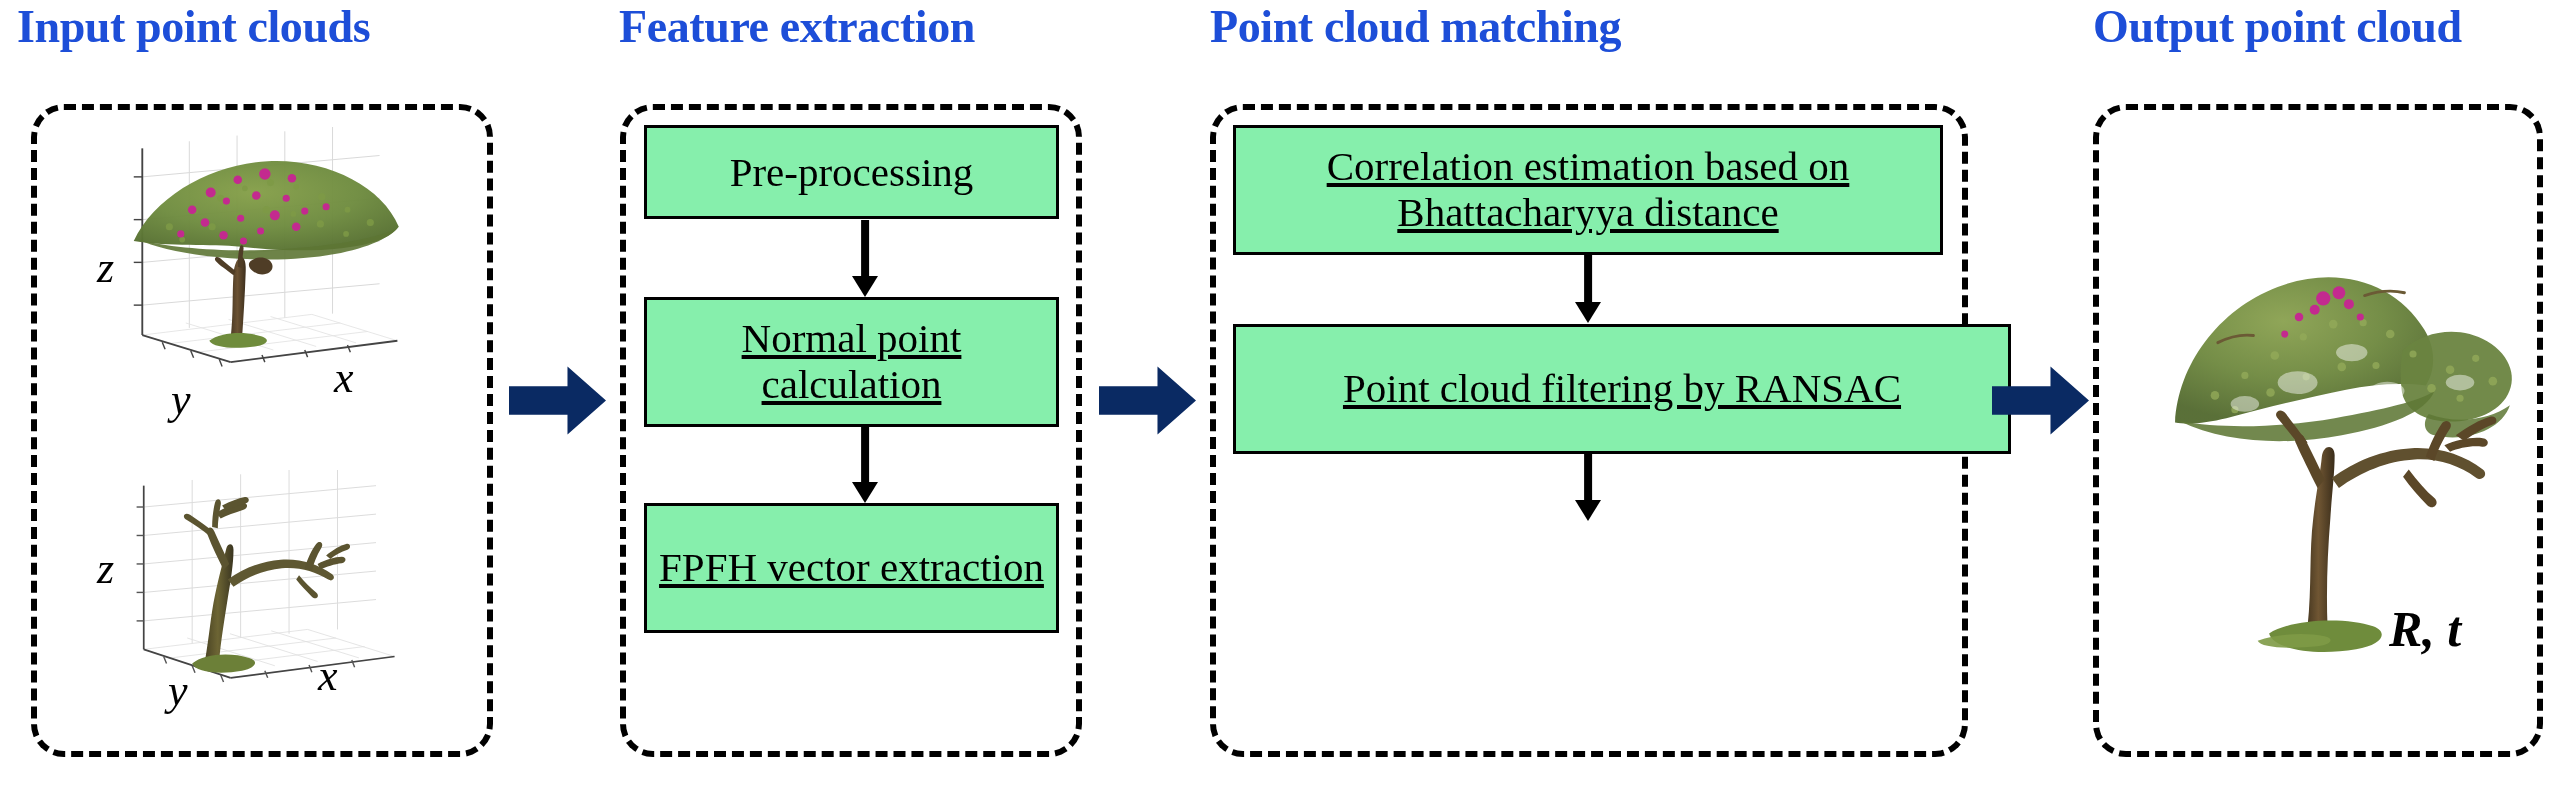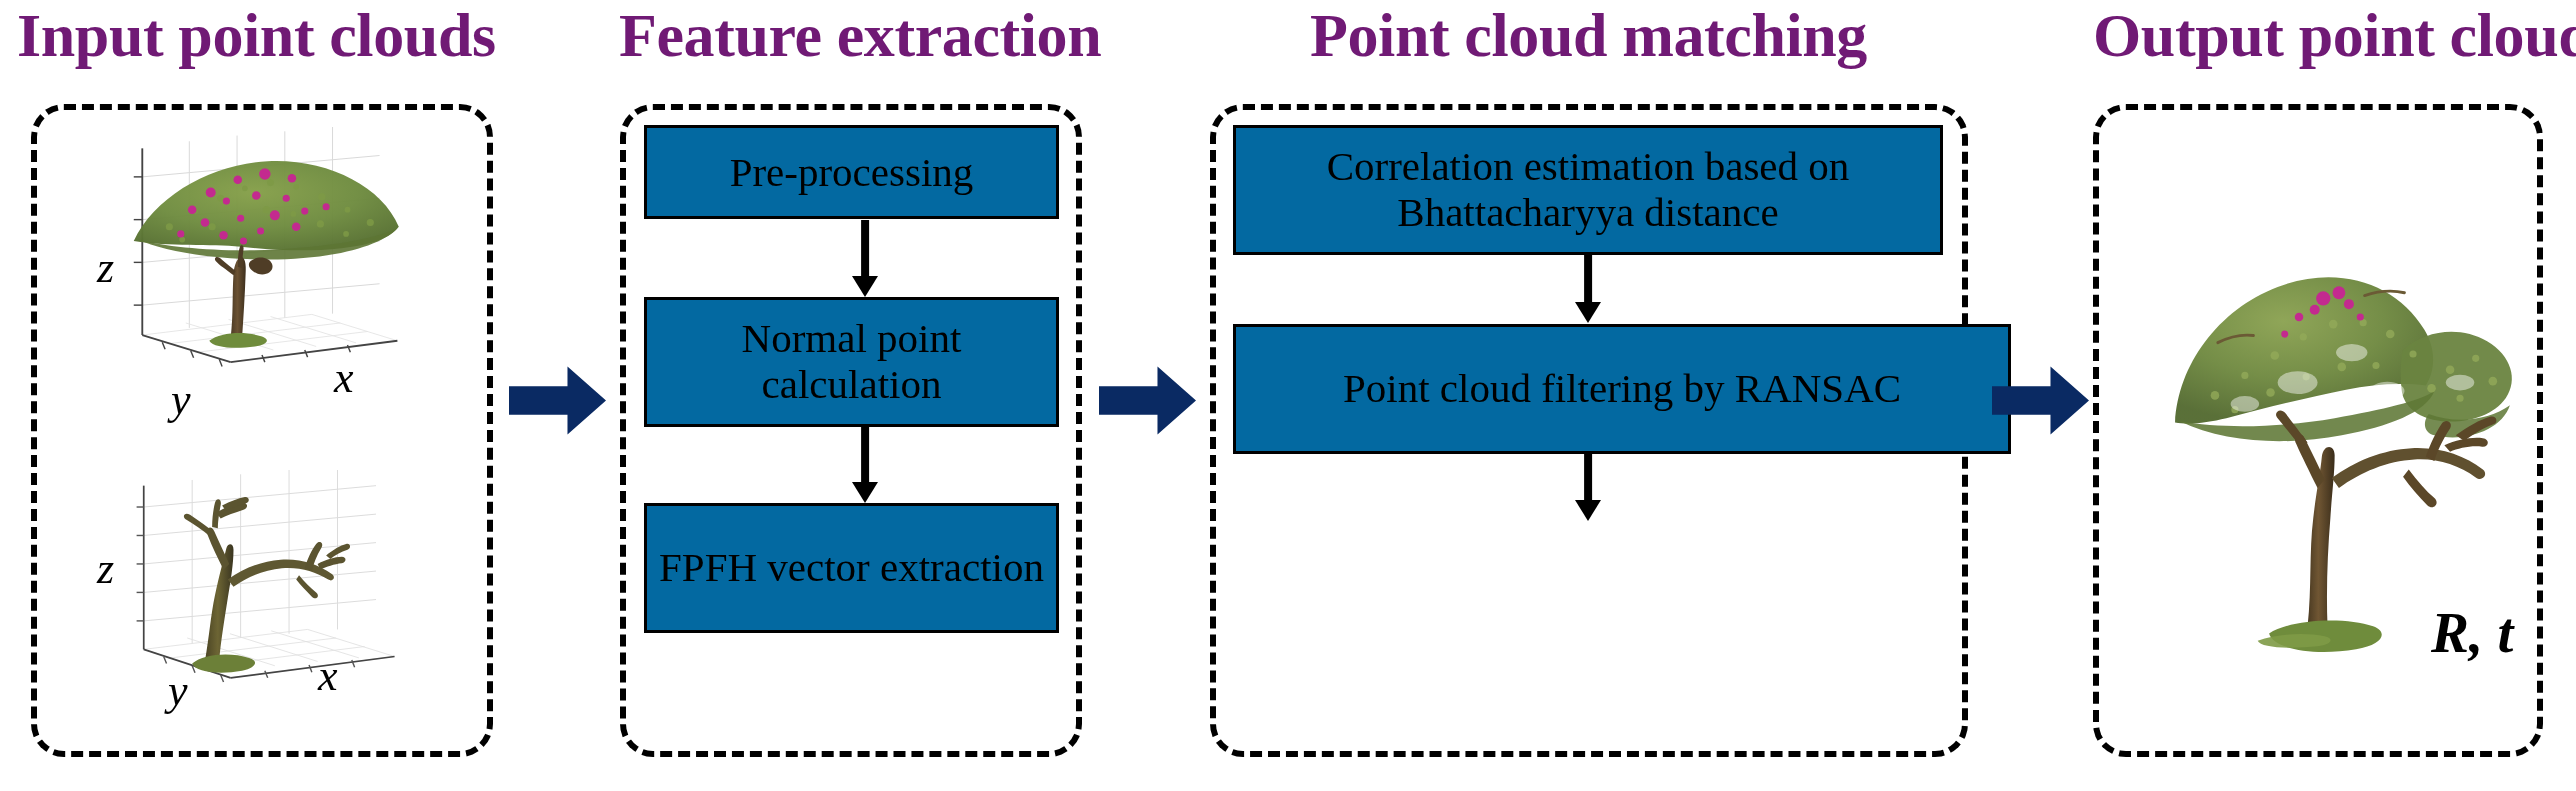--- a/index.html
+++ b/index.html
@@ -9,54 +9,54 @@
   }
 
   
   #stage{position:absolute;inset:0;}
 
   
   .col-title{
     position:absolute;
     font-family:"Liberation Serif",serif;
     font-weight:bold;
-    font-size:62px;
-    color:#701a75;
+    font-size:46px;
+    color:#1d4ed8;
     white-space:nowrap;
     letter-spacing:-0.4px;
-    text-align:center;
+    text-align:left;
     line-height:1;
   }
 
   
   .panel{
     position:absolute;
     border:6.4px dashed #000;
     border-radius:33px;
     box-sizing:border-box;
     background:transparent;
   }
 
   
   .pbox{
     position:absolute;
     border:3.6px solid #000;
     box-sizing:border-box;
-    background:#0369a1;
+    background:#86efac;
     display:flex;
     align-items:center;
     justify-content:center;
     text-align:center;
     font-family:"Liberation Serif",serif;
     font-size:41px;
     line-height:1.08;
     color:#000;
     padding:0 4.3px;
   }
-  .pbox.two-line{line-height:1.12;}
+  .pbox.two-line{line-height:1.12;text-decoration:underline;}
 
   
   .varrow{position:absolute;}
   .varrow .shaft{
     position:absolute;left:50%;top:0;
     transform:translateX(-50%);
     width:7.8px;background:#000;
   }
   .varrow .head{
     position:absolute;left:50%;bottom:0;
@@ -82,22 +82,22 @@
     font-size:44px;
     color:#000;
     line-height:1;
   }
 
   
   .rt-label{
     position:absolute;
     font-family:"Liberation Serif",serif;
     font-weight:bold;font-style:italic;
-    font-size:57px;color:#000;
-    line-height:1;white-space:nowrap;margin-left:42px;
+    font-size:50px;color:#000;
+    line-height:1;white-space:nowrap;
   }
 </style>
 </head>
 <body>
 
 <div id="stage">
 
   <div class="col-title" style="left:17px;top:4.3px;width:428px;">Input point clouds</div>
 
   <div class="col-title" style="left:619px;top:4.3px;width:463px;">Feature extraction</div>

